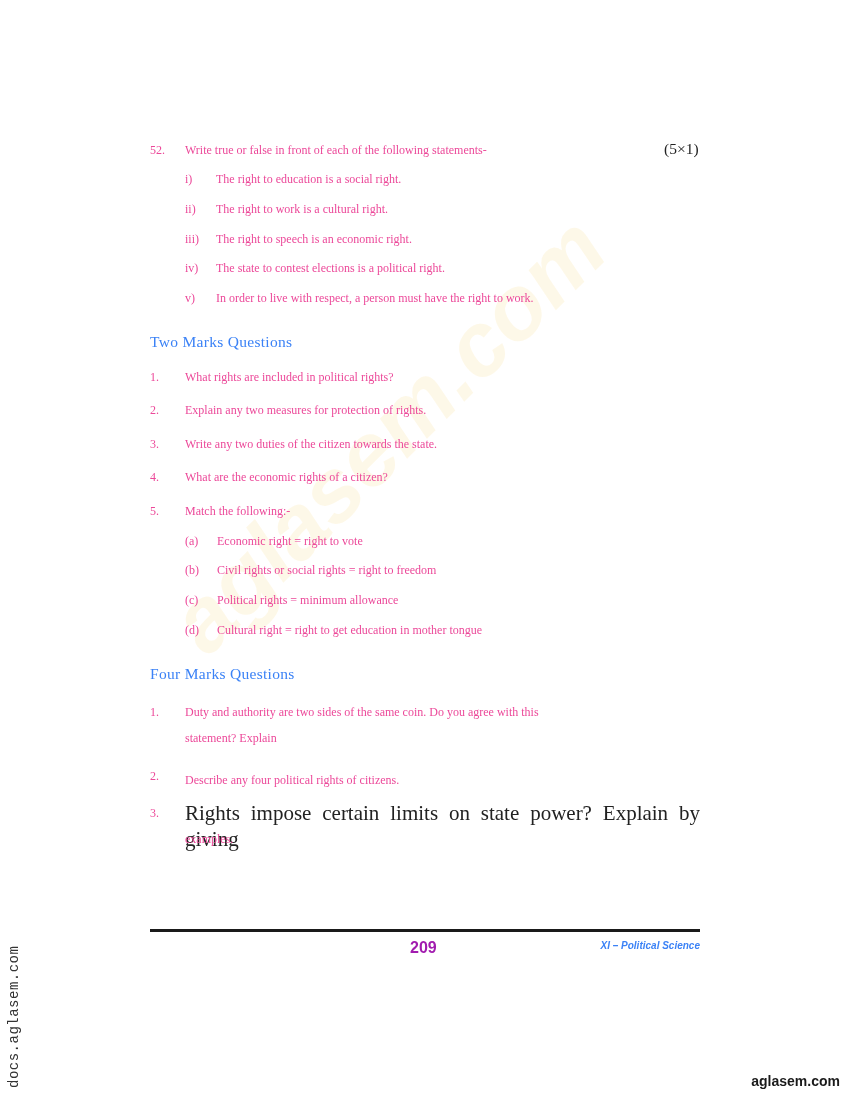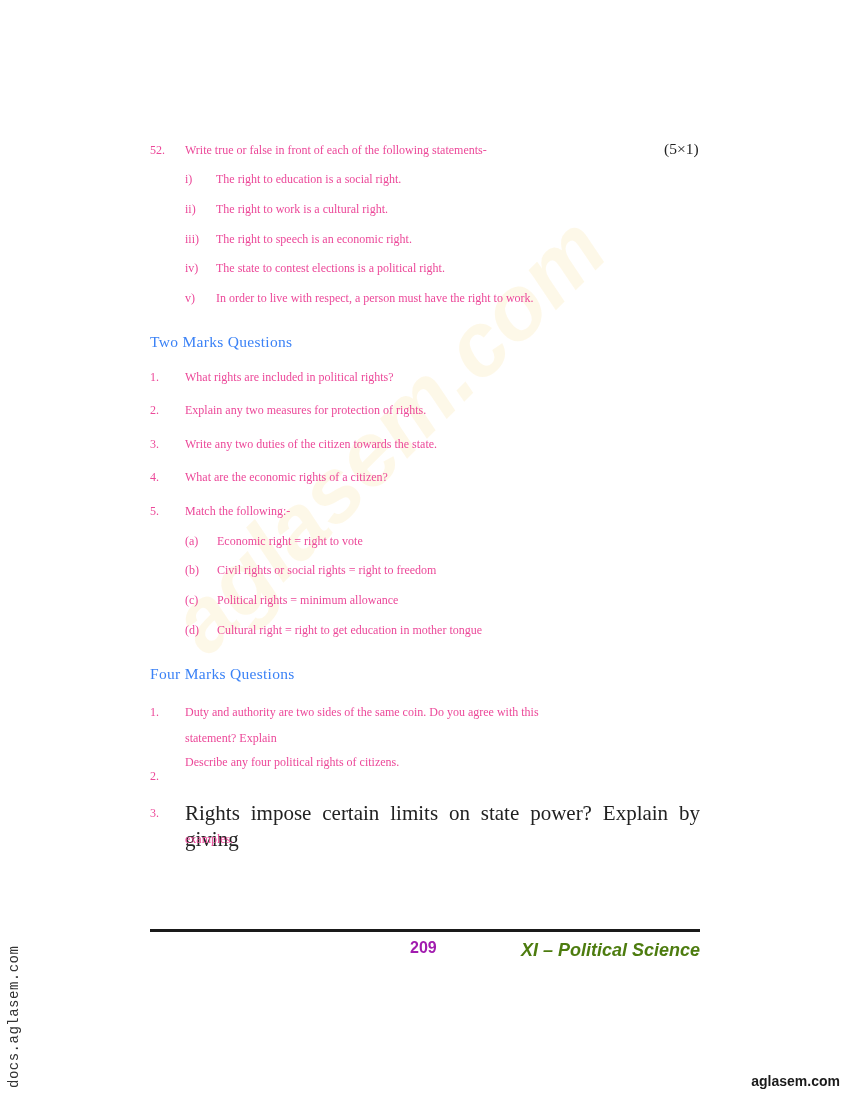--- a/index.html
+++ b/index.html
@@ -5,21 +5,21 @@
   html, body { margin:0; padding:0; background:#ffffff; }
   body { width:850px; height:1100px; position:relative; overflow:hidden;
          font-family:"Liberation Serif", "DejaVu Serif", serif; color:#222; }
   .page { position:absolute; left:0; top:0; width:850px; height:1100px; }
   .line { position:absolute; font-size:12px; line-height:20px; white-space:nowrap; color:#ec4899; }
   .heading { position:absolute; font-weight:normal; font-size:15.5px; letter-spacing:0.3px; color:#3b82f6; }
   .marks { position:absolute; font-size:15.5px; }
   .justify { position:absolute; font-size:21px; line-height:26px; text-align:justify; text-align-last:justify; width:515px; }
   .footer-rule { position:absolute; left:150px; top:929px; width:550px; height:3px; background:#1a1a1a; }
   .page-num { position:absolute; left:410px; top:939px; font-family:"Liberation Sans", sans-serif; font-weight:bold; font-size:16px; color:#a21caf; }
-  .subject { position:absolute; right:150px; top:940px; font-family:"Liberation Sans", sans-serif; font-weight:bold; font-style:italic; font-size:18px; color:#4d7c0f; }
+  .subject { position:absolute; right:150px; top:940px; font-family:"Liberation Sans", sans-serif; font-weight:bold; font-style:italic; font-size:10px; color:#3b82f6; }
   .side-url { position:absolute; left:6px; top:1088px; transform:rotate(-90deg); transform-origin:left top;
               font-family:"Liberation Mono", "DejaVu Sans Mono", monospace; font-size:14px; color:#333; letter-spacing:0.5px; white-space:nowrap; }
   .brand { position:absolute; right:10px; top:1073px; font-family:"Liberation Sans", sans-serif; font-weight:bold; font-size:14px; color:#1a1a1a; }
   .watermark { position:absolute; left:150px; top:600px; transform:rotate(-45deg); transform-origin:left top;
                font-family:"Liberation Sans", sans-serif; font-weight:bold; font-style:italic; font-size:90px;
                color:#f6c84a; opacity:0.12; white-space:nowrap; pointer-events:none; }
 </style>
 </head>
 <body>
 
@@ -80,21 +80,21 @@
   </div>
 
   <div>
     <div class="heading" style="left:150px; top:665px;">Four Marks Questions</div>
 
     <span class="line" style="left:150px; top:702px;">1.</span>
     <span class="line" style="left:185px; top:702px;">Duty and authority are two sides of the same coin. Do you agree with this</span>
     <span class="line" style="left:185px; top:728px;">statement? Explain</span>
 
     <span class="line" style="left:150px; top:766px;">2.</span>
-    <span class="line" style="left:185px; top:752px;">Describe any four political rights of citizens.</span>
+    <span class="line" style="left:185px; top:770px;">Describe any four political rights of citizens.</span>
 
     <span class="line" style="left:150px; top:803px;">3.</span>
     <span class="justify" style="left:185px; top:800px;">Rights impose certain limits on state power? Explain by giving</span>
     <span class="line" style="left:185px; top:829px;">examples.</span>
   </div>
 
   <div class="footer-rule"></div>
   <span class="page-num">209</span>
   <span class="subject">XI – Political Science</span>
 

